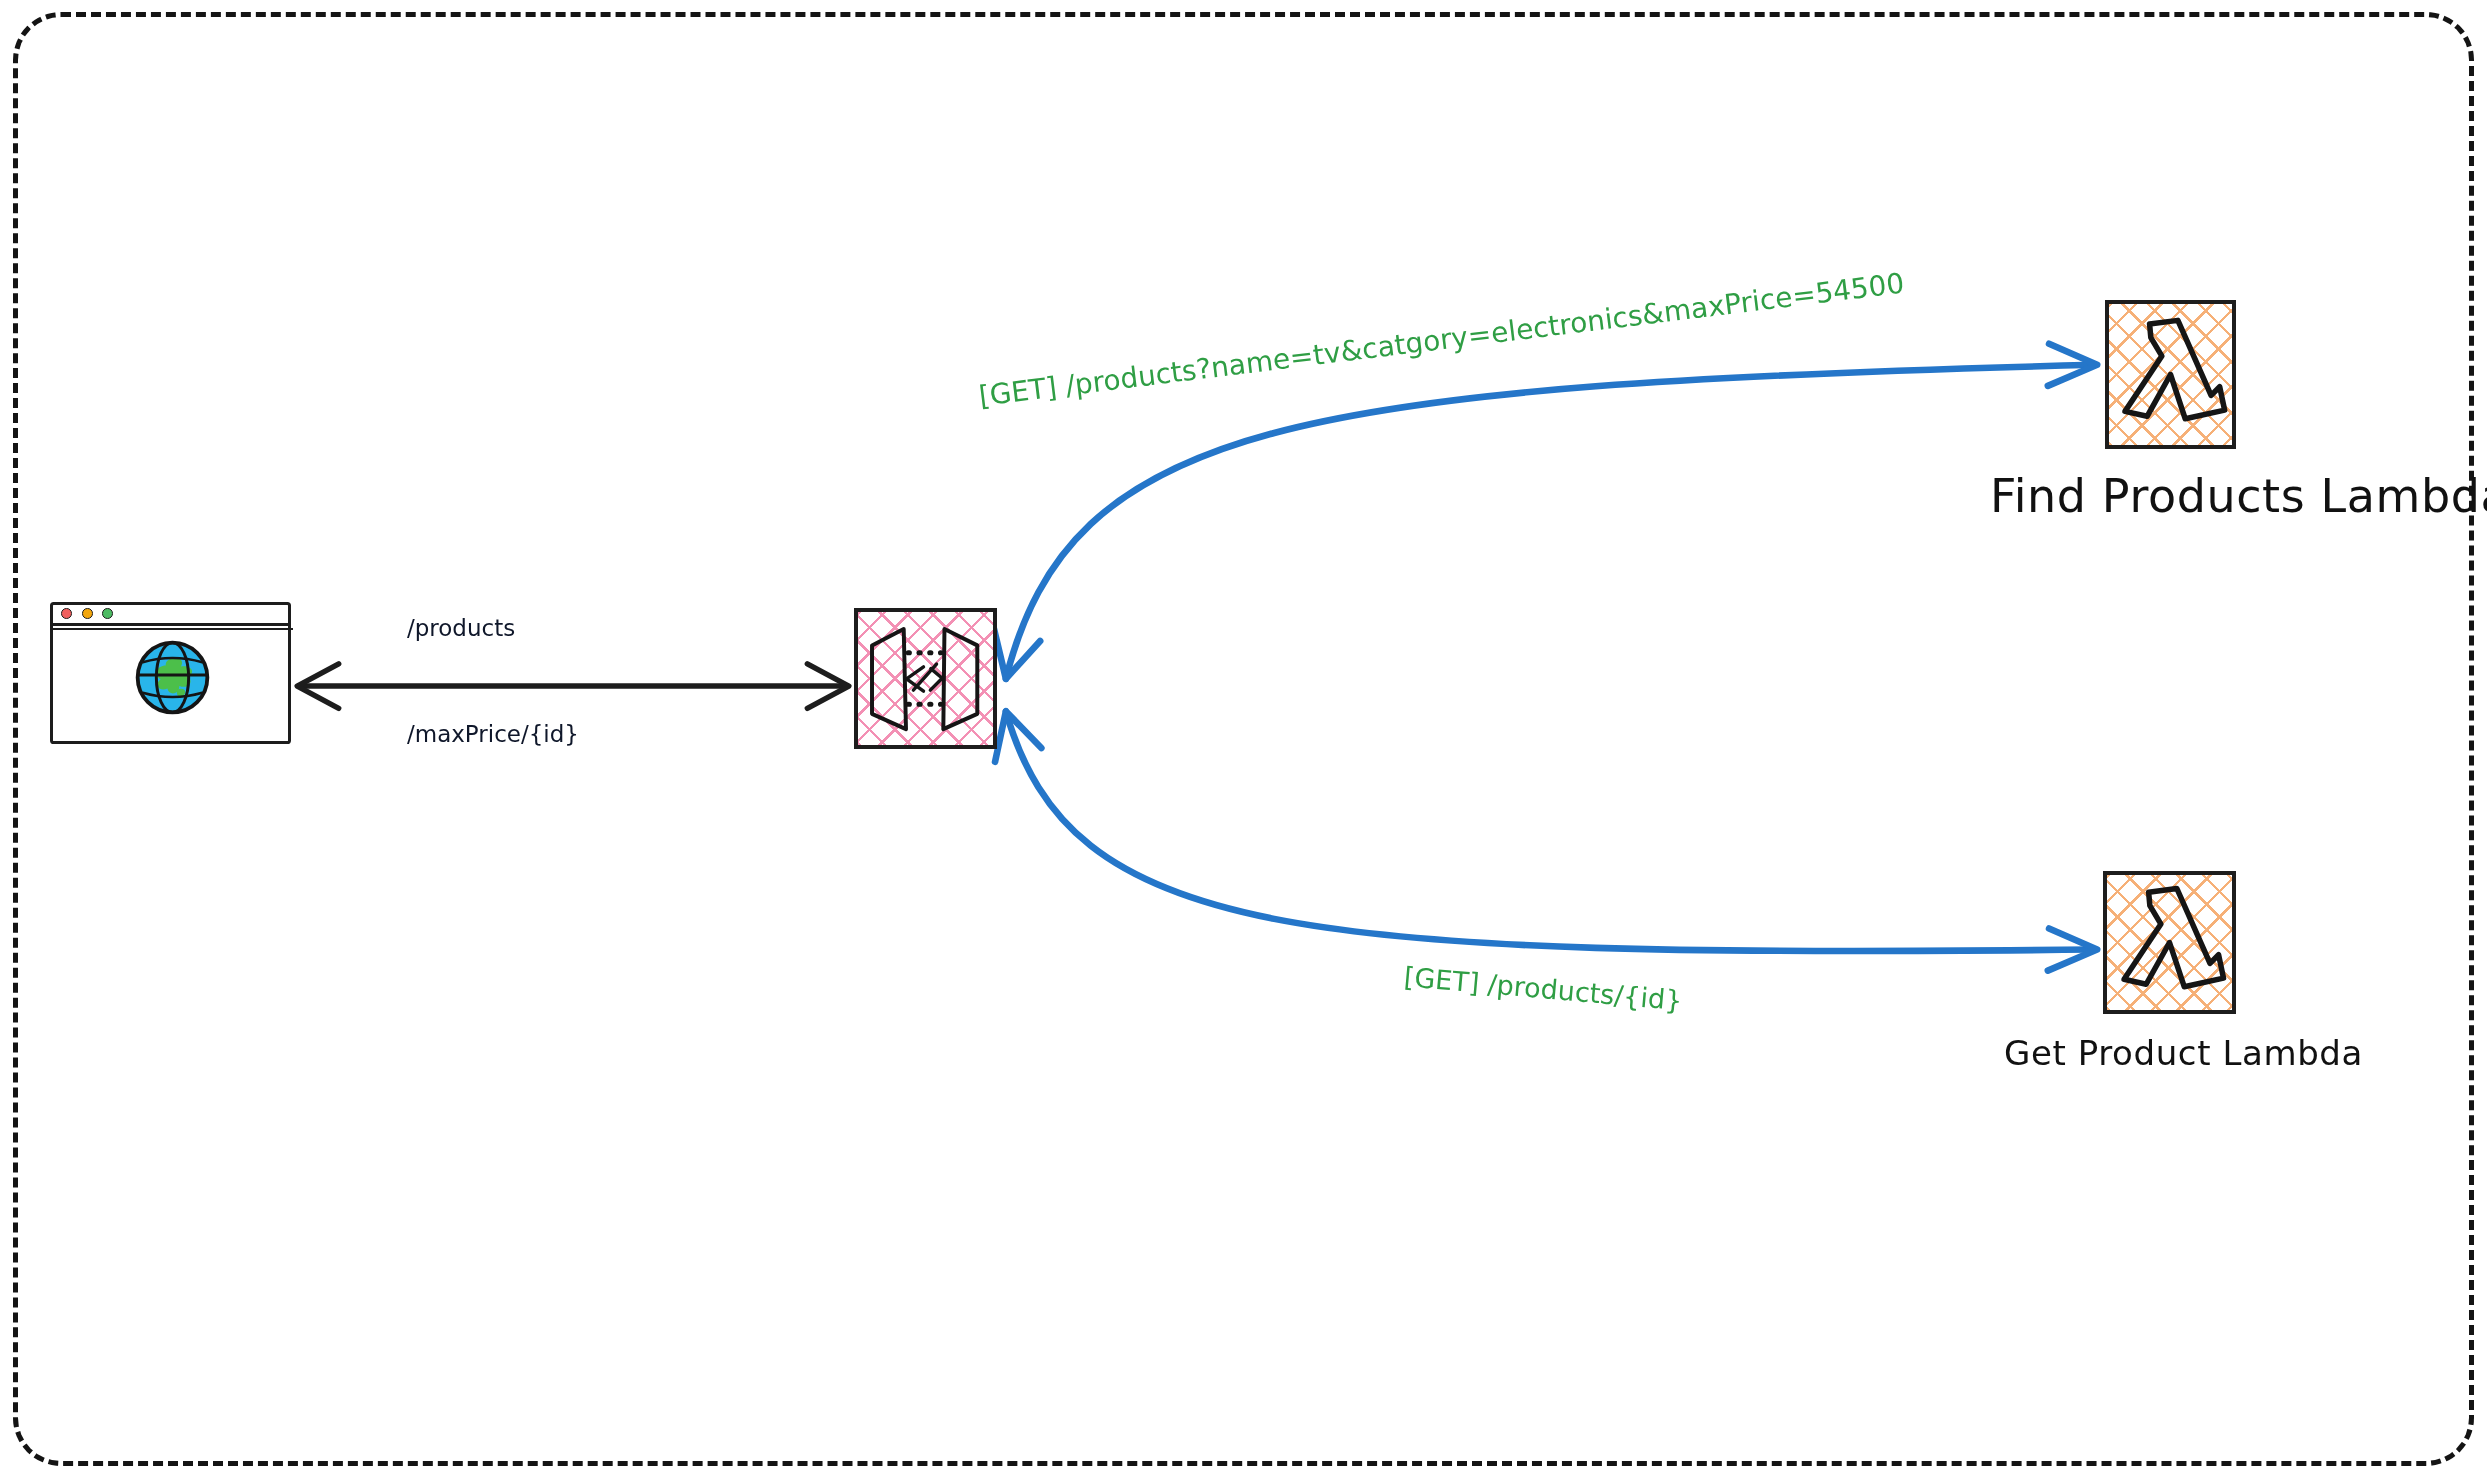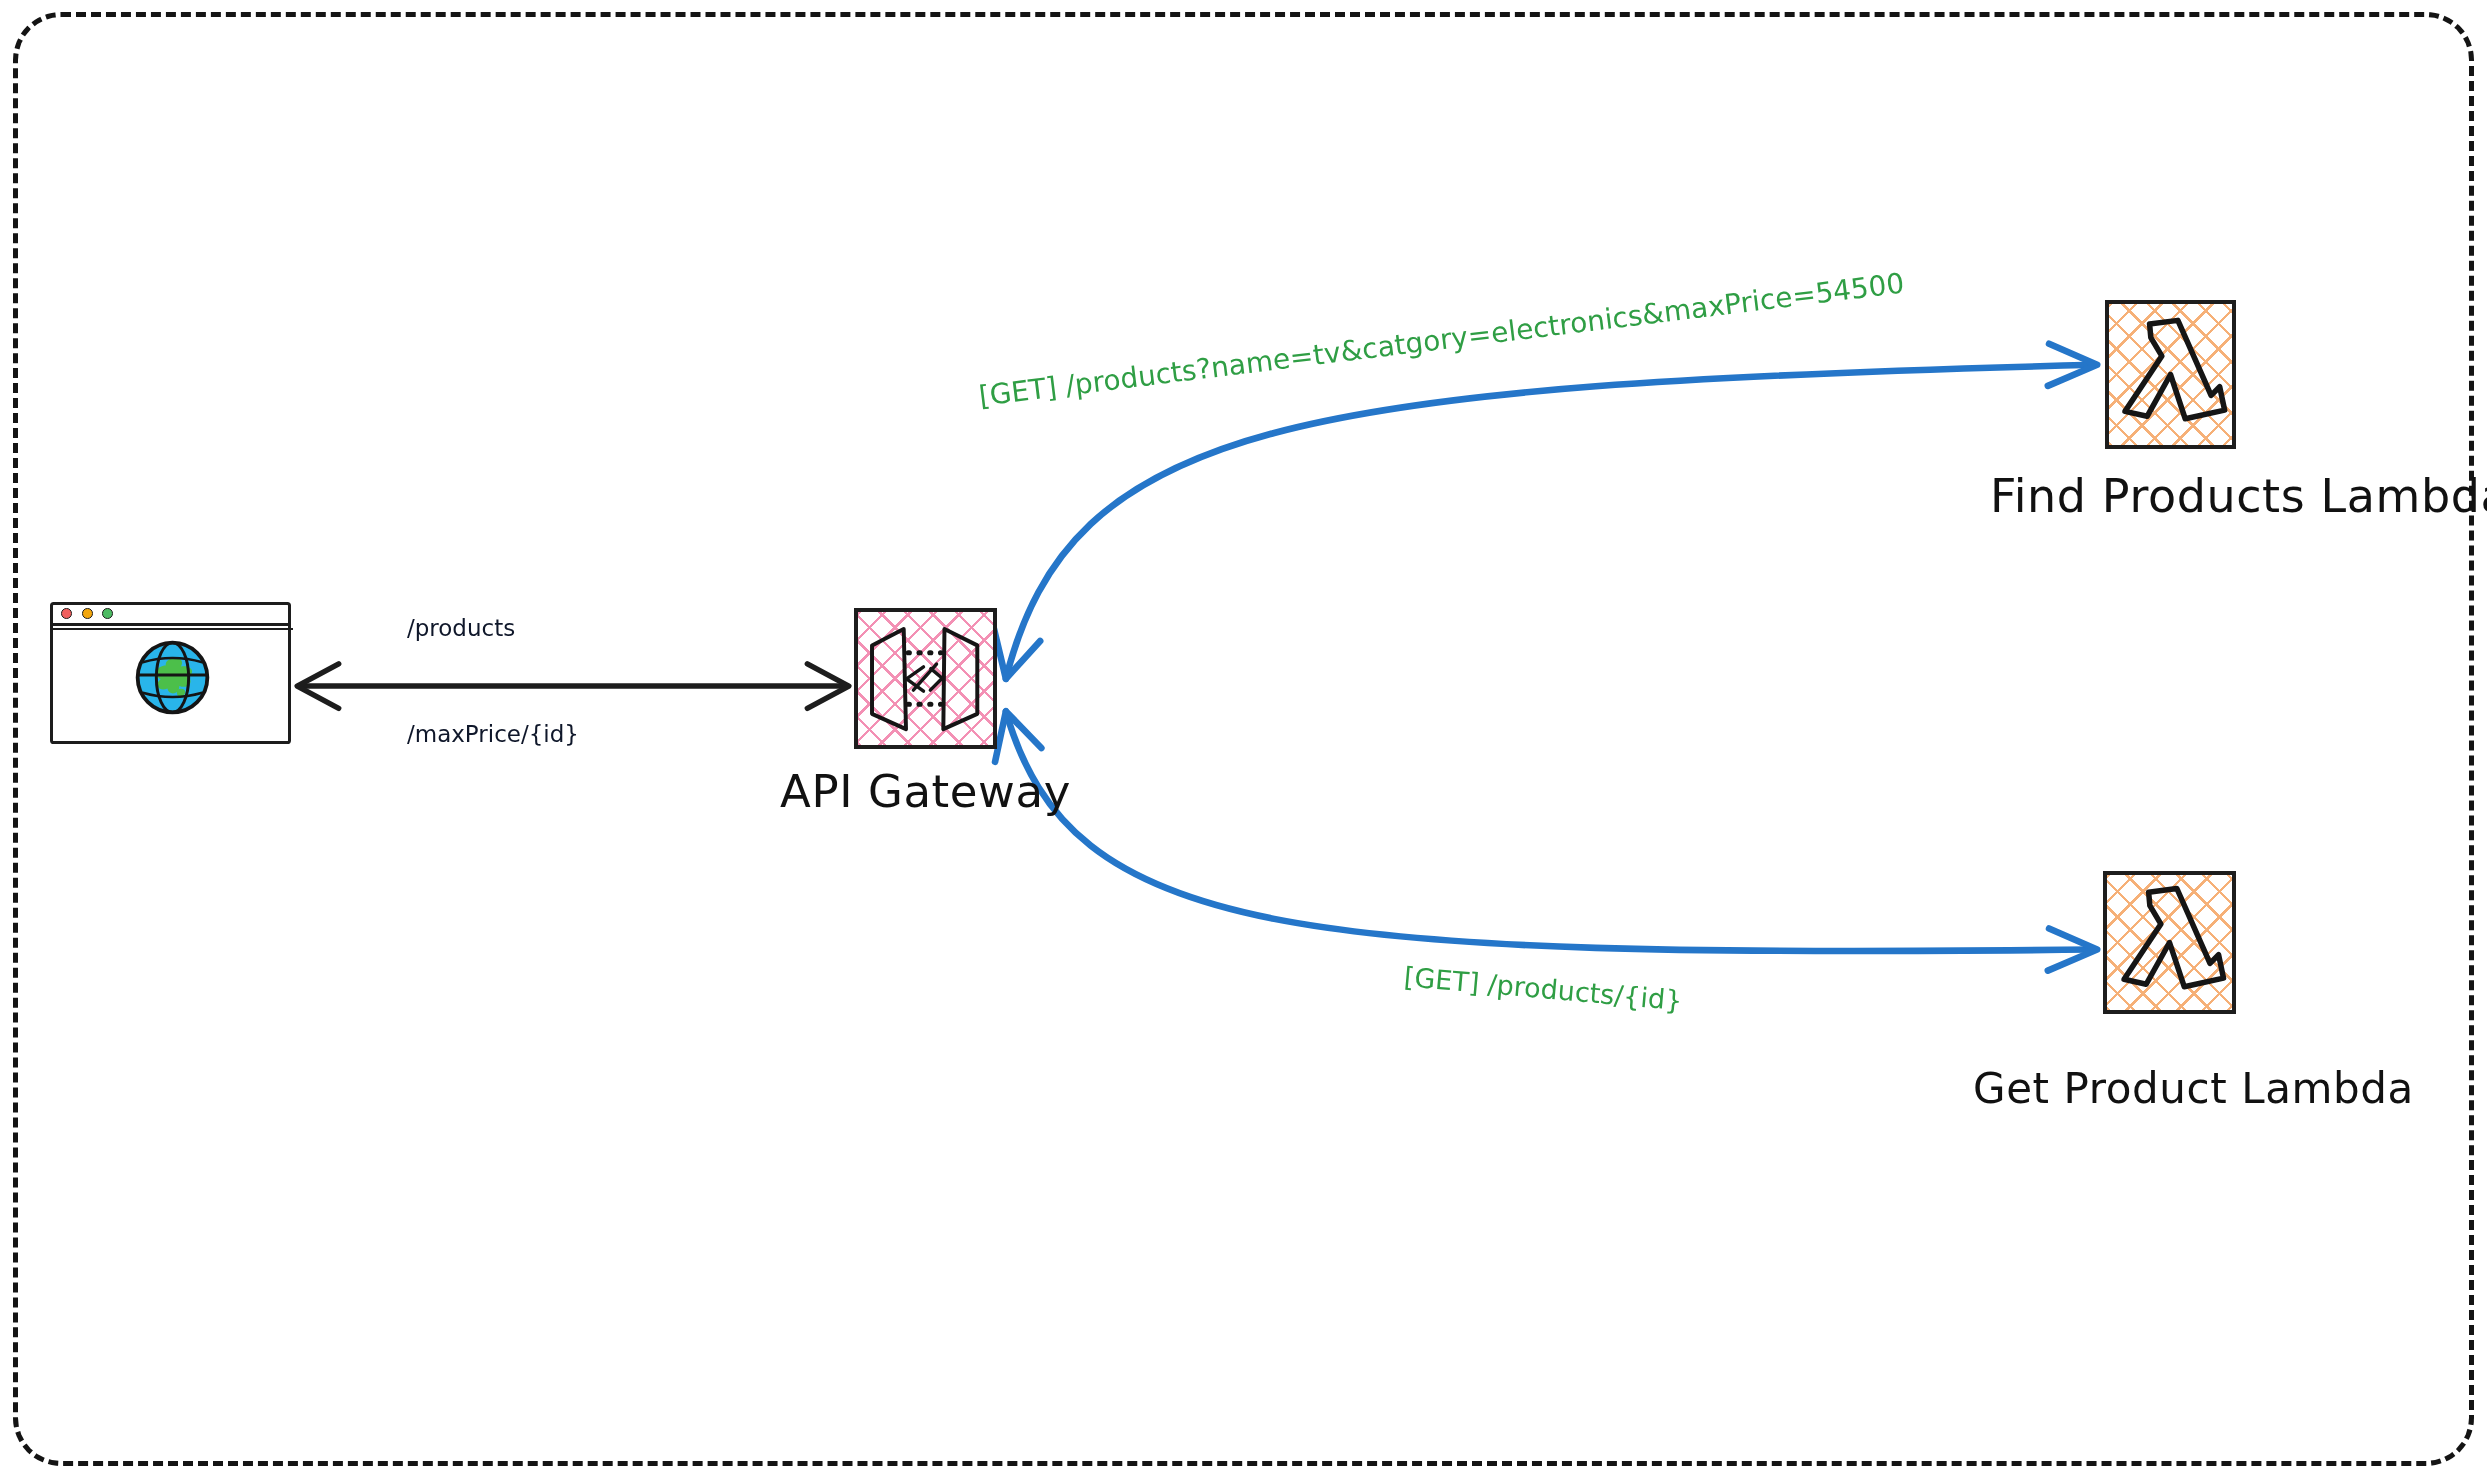--- a/index.html
+++ b/index.html
@@ -127,35 +127,34 @@
         <path d="M80 30 L24 59 L24 180 L84 207 Z"></path>
         <path d="M152 30 L210 59 L210 180 L150 207 Z"></path>
         <path d="M88 72 H146" stroke-dasharray="2 17" stroke-width="9"></path>
         <path d="M88 163 H146" stroke-dasharray="2 17" stroke-width="9"></path>
         <path d="M115 97 L85 118 L115 140" stroke-width="6"></path>
         <path d="M97 138 L138 92" stroke-width="6"></path>
         <path d="M128 100 L148 117 L127 138" stroke-width="6"></path>
       </g>
     </svg>
   </div>
-  <div class="node-label" style="left:775px; top:765px; width:301px; font-size:45px;">API Gateway</div>
 
   <div class="node hatchbox hatch-orange" style="left:2105px; top:300px; width:131px; height:149px;">
     <svg viewBox="0 0 100 110">
       <path d="M33 14 L56 11 L83 72 L90 65 L94 84 L62 91 L50 55 L31 89 L13 85 L43 40 L34 25 Z" fill="none" stroke="#151515" stroke-width="4.5" stroke-linejoin="round"></path>
     </svg>
   </div>
   <div class="node-label" style="left:1990px; top:469px; width:421px; font-size:46px;">Find Products Lambda</div>
 
   <div class="node hatchbox hatch-orange" style="left:2103px; top:871px; width:133px; height:143px;">
     <svg viewBox="0 0 100 110">
       <path d="M33 14 L56 11 L83 72 L90 65 L94 84 L62 91 L50 55 L31 89 L13 85 L43 40 L34 25 Z" fill="none" stroke="#151515" stroke-width="4.5" stroke-linejoin="round"></path>
     </svg>
   </div>
-  <div class="node-label" style="left:1973px; top:1064px; width:421px; font-size:42px;">Get Product Lambda</div>
+  <div class="node-label" style="left:1973px; top:1033px; width:421px; font-size:34px;">Get Product Lambda</div>
 
   <div class="edge-label lbl-red" style="left:407px; top:615px;">/products</div>
   <div class="edge-label lbl-red" style="left:407px; top:721px;">/maxPrice/{id}</div>
 
   <div class="edge-label lbl-green" style="left:979px; top:380px; font-size:28px; transform:rotate(-7deg); transform-origin:left center;">[GET] /products?name=tv&amp;catgory=electronics&amp;maxPrice=54500</div>
   <div class="edge-label lbl-green" style="left:1404px; top:961px; font-size:27px; transform:rotate(5deg); transform-origin:left center;">[GET] /products/{id}</div>
 
 </div>
 
 

